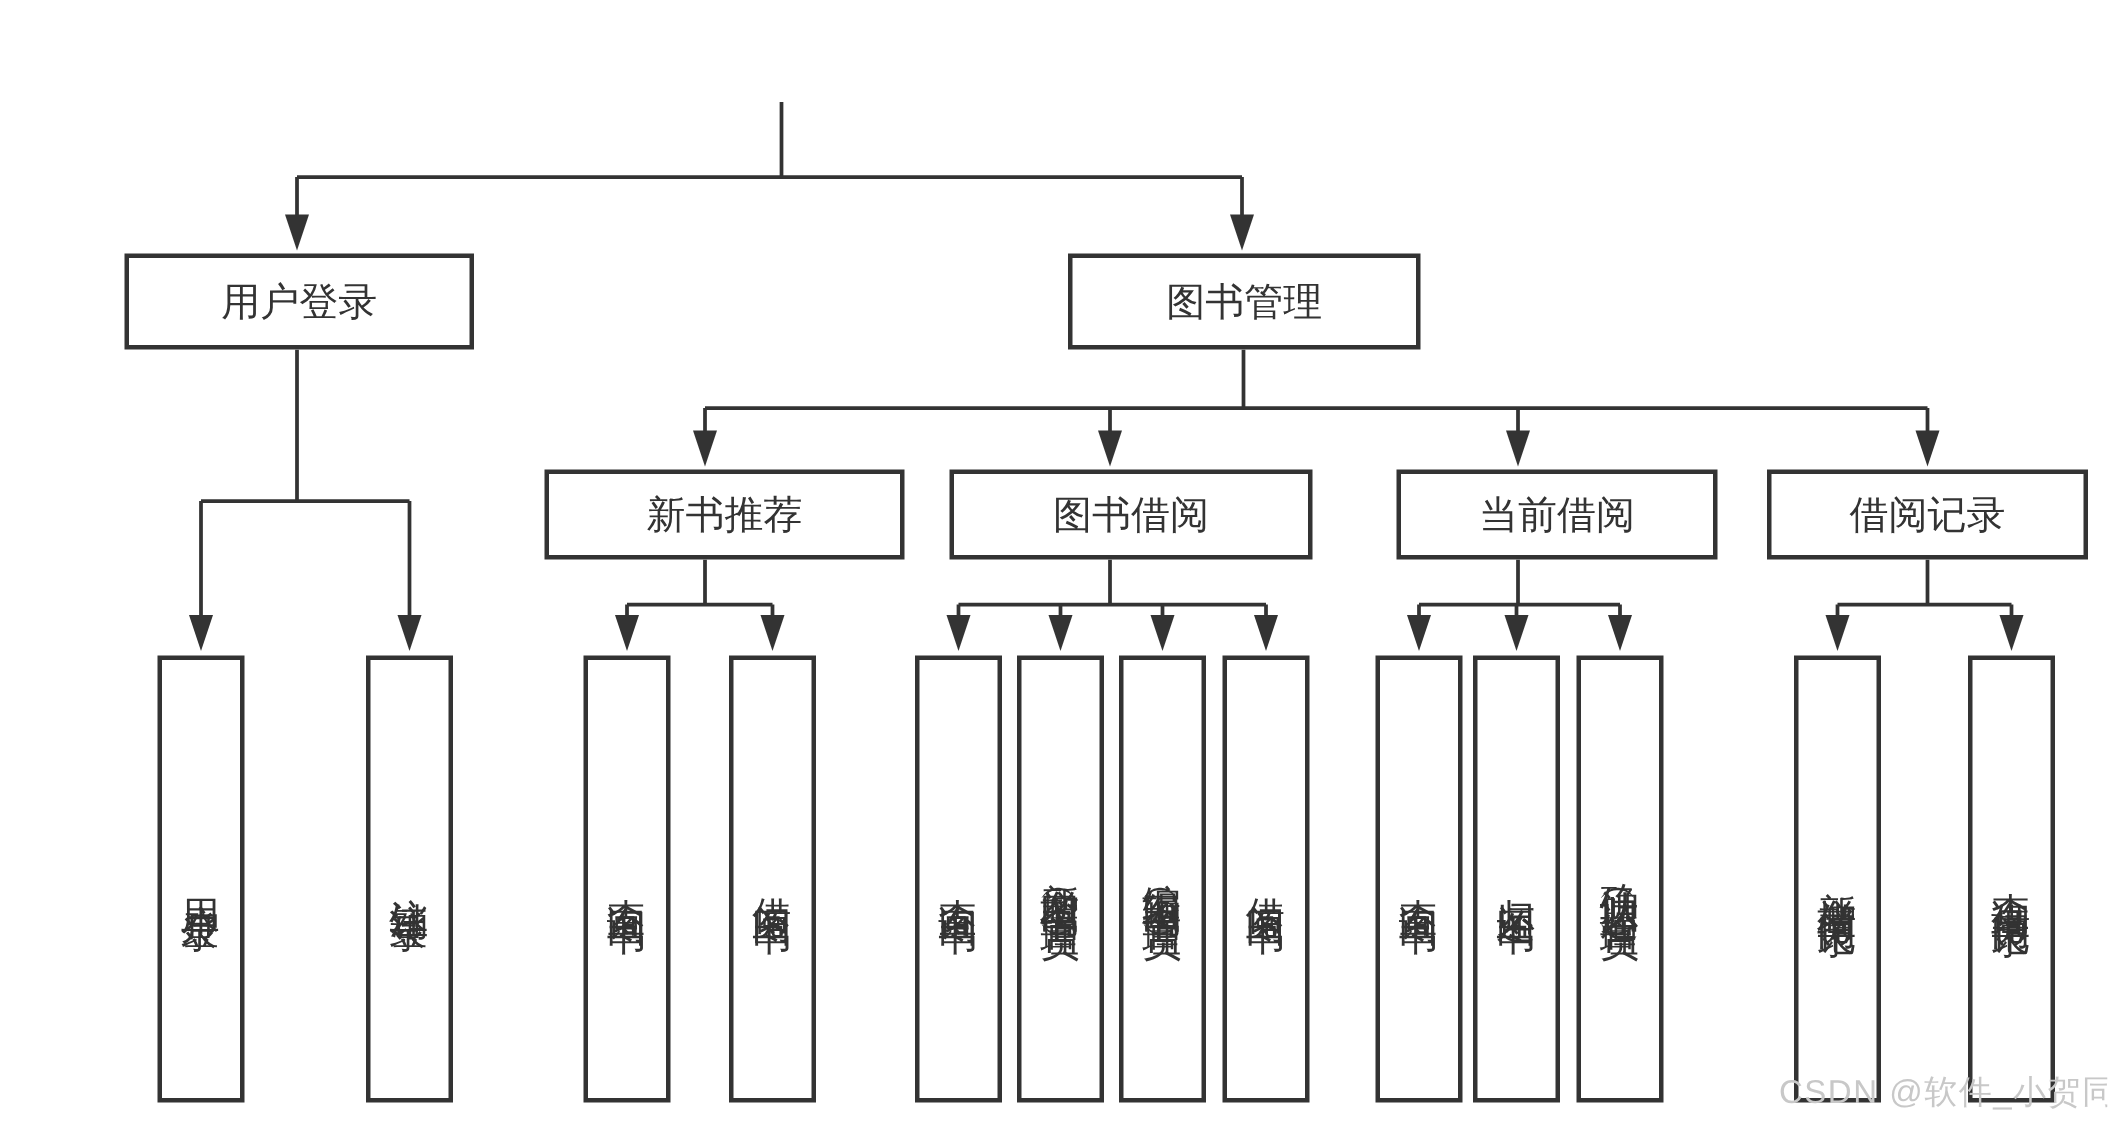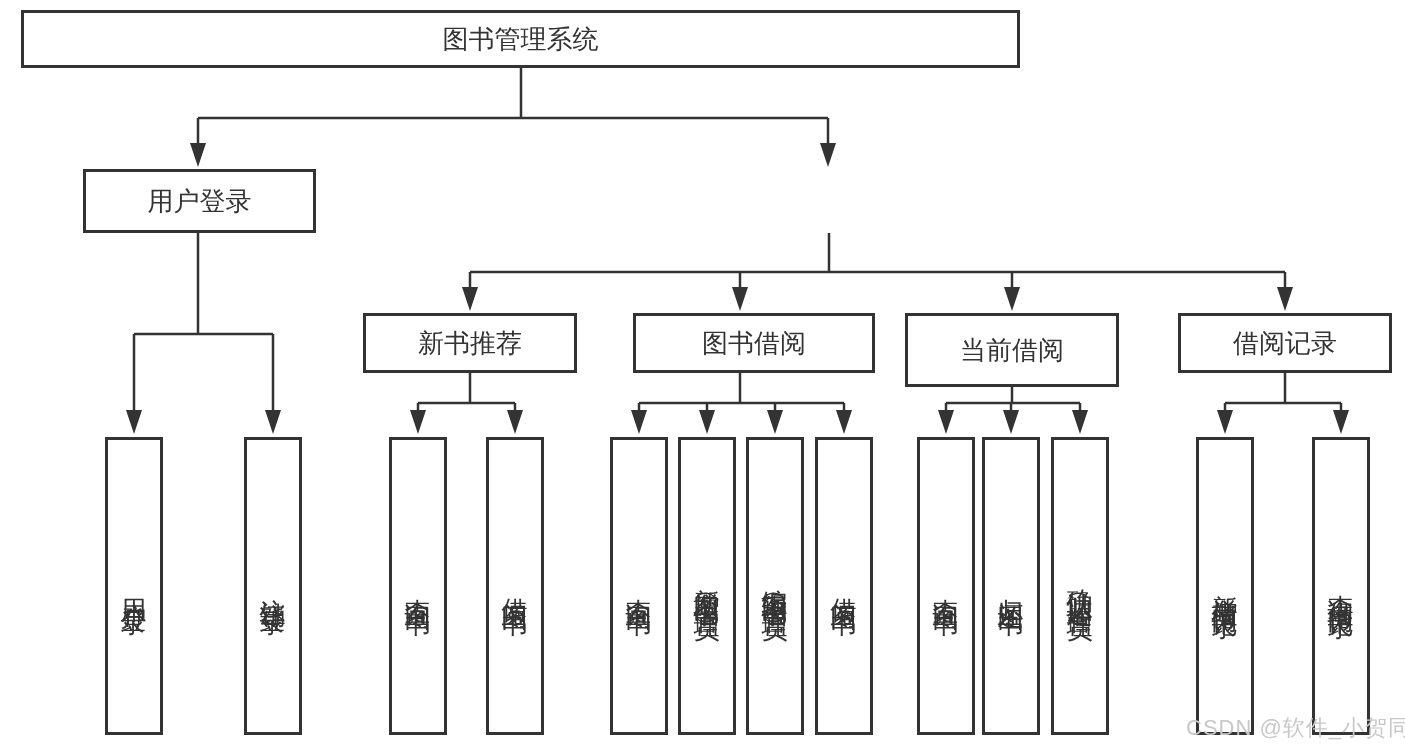--- a/index.html
+++ b/index.html
@@ -112,35 +112,35 @@
       <polygon points="1072,410 1088,410 1080,434" fill="#333333" stroke="none"></polygon>
 
     <path d="M1285,373 V403"></path>
     <path d="M1225,403 H1341"></path>
     <path d="M1225,403 V416"></path>
       <polygon points="1217,410 1233,410 1225,434" fill="#333333" stroke="none"></polygon>
     <path d="M1341,403 V416"></path>
       <polygon points="1333,410 1349,410 1341,434" fill="#333333" stroke="none"></polygon>
   </svg>
 
-  <div class="node" style="left:21px; top:10px; width:999px; height:58px;">
-    <span class="node-label">图书管理系统</span>
-  </div>
 
   <div class="node" style="left:83px; top:169px; width:233px; height:64px;">
     <span class="node-label">用户登录</span>
   </div>
+  <div class="node" style="left:712px; top:169px; width:235px; height:64px;">
+    <span class="node-label">图书管理</span>
+  </div>
 
-  <div class="node" style="left:363px; top:313px; width:214px; height:60px;">
+  <div class="node" style="left:363px; top:313px; width:240px; height:60px;">
     <span class="node-label">新书推荐</span>
   </div>
   <div class="node" style="left:633px; top:313px; width:242px; height:60px;">
     <span class="node-label">图书借阅</span>
   </div>
-  <div class="node" style="left:905px; top:313px; width:214px; height:74px;">
+  <div class="node" style="left:931px; top:313px; width:214px; height:60px;">
     <span class="node-label">当前借阅</span>
   </div>
   <div class="node" style="left:1178px; top:313px; width:214px; height:60px;text-align:right;">
     <span class="node-label">借阅记录</span>
   </div>
 
   <div class="node leaf" style="left:105px; top:437px; width:58px; height:298px;">
     <span class="node-label">用户登录</span>
   </div>
   <div class="node leaf" style="left:244px; top:437px; width:58px; height:298px;">

